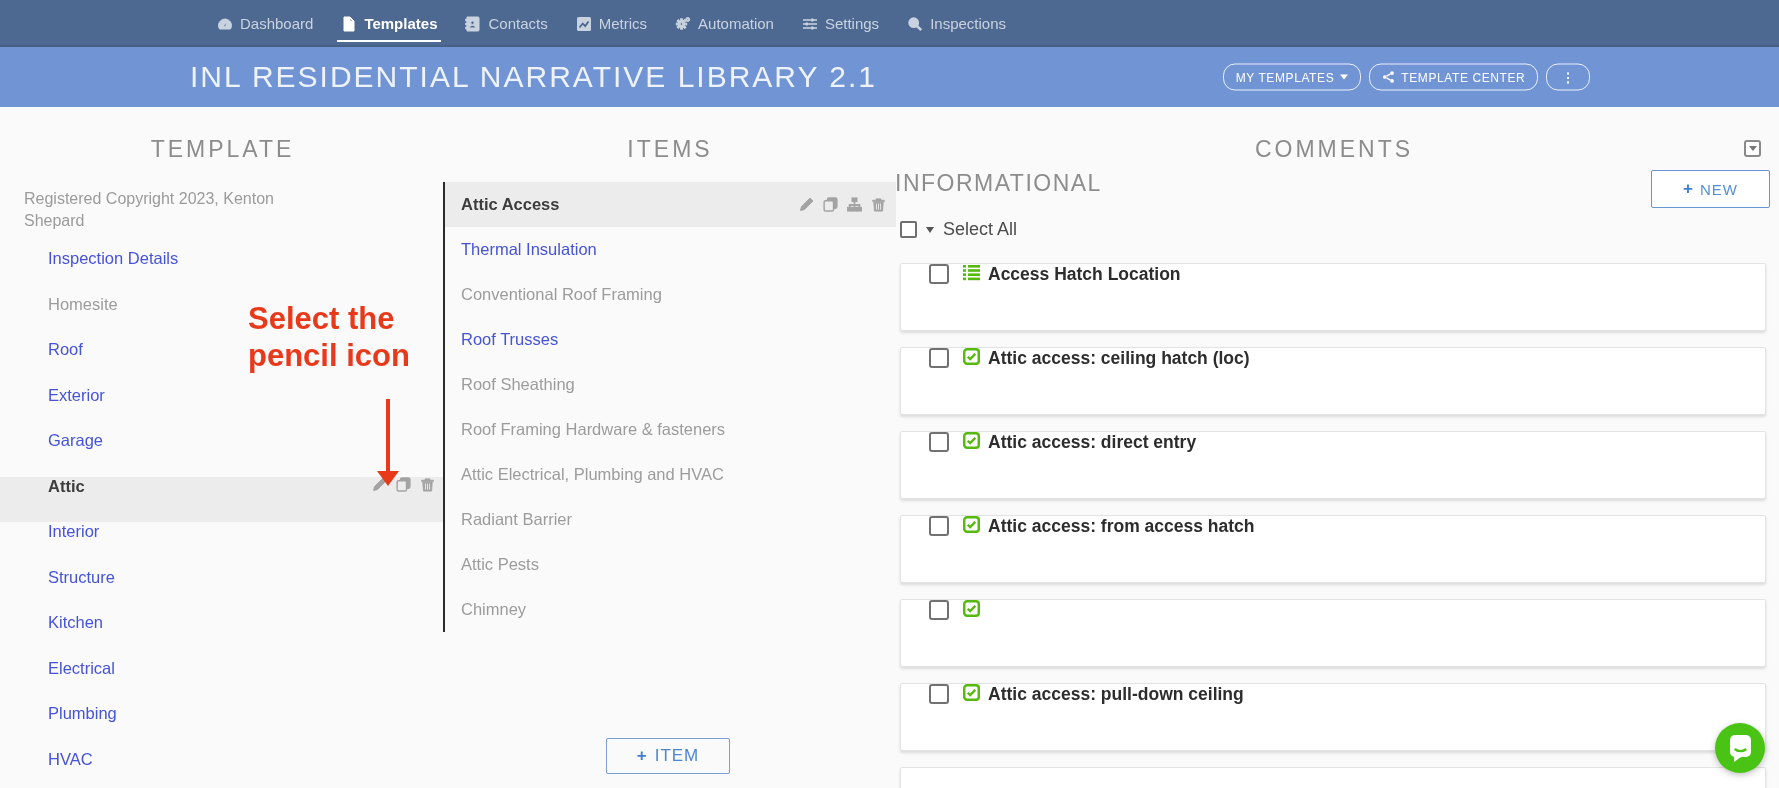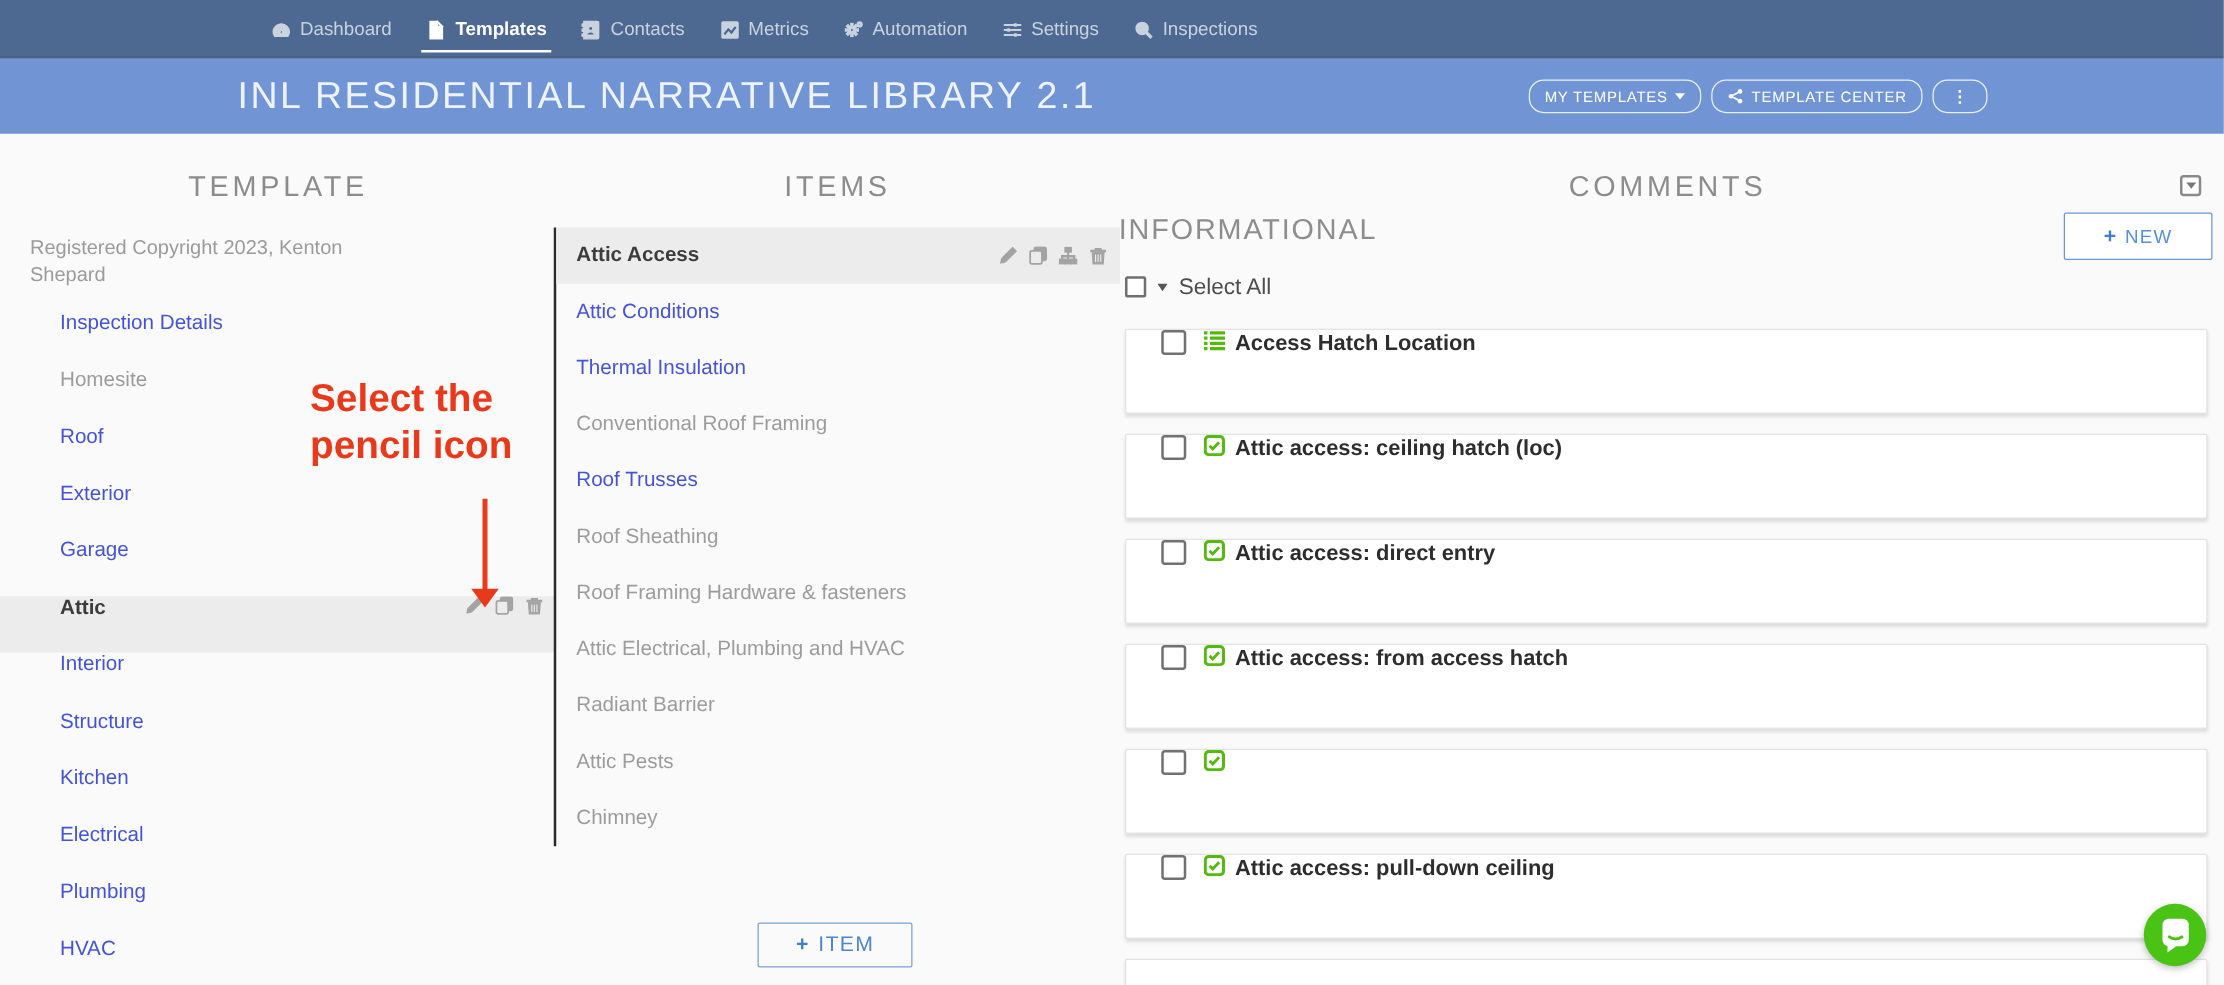--- a/index.html
+++ b/index.html
@@ -292,23 +292,20 @@
         </svg>
       <svg viewBox="0 0 16 16" stroke="none">
           <path d="M1.8 3.5h12.4v1.2H1.8z"></path>
           <path d="M5.5 3.5V2h5v1.5h-1.2v-.4H6.7v.4z"></path>
           <path d="M3 5.5h10l-.7 9.5H3.7z"></path>
           <path d="M5.8 7v6.5M8 7v6.5M10.2 7v6.5" stroke="#ececec" stroke-width="1"></path>
         </svg>
     </span>
   </div>
   <div class="item-row link">
-      <span>Attic Conditions</span>
-    </div>
-  <div class="item-row link">
       <span>Thermal Insulation</span>
     </div>
   <div class="item-row plain">
       <span>Conventional Roof Framing</span>
     </div>
   <div class="item-row link">
       <span>Roof Trusses</span>
     </div>
   <div class="item-row plain">
       <span>Roof Sheathing</span>

